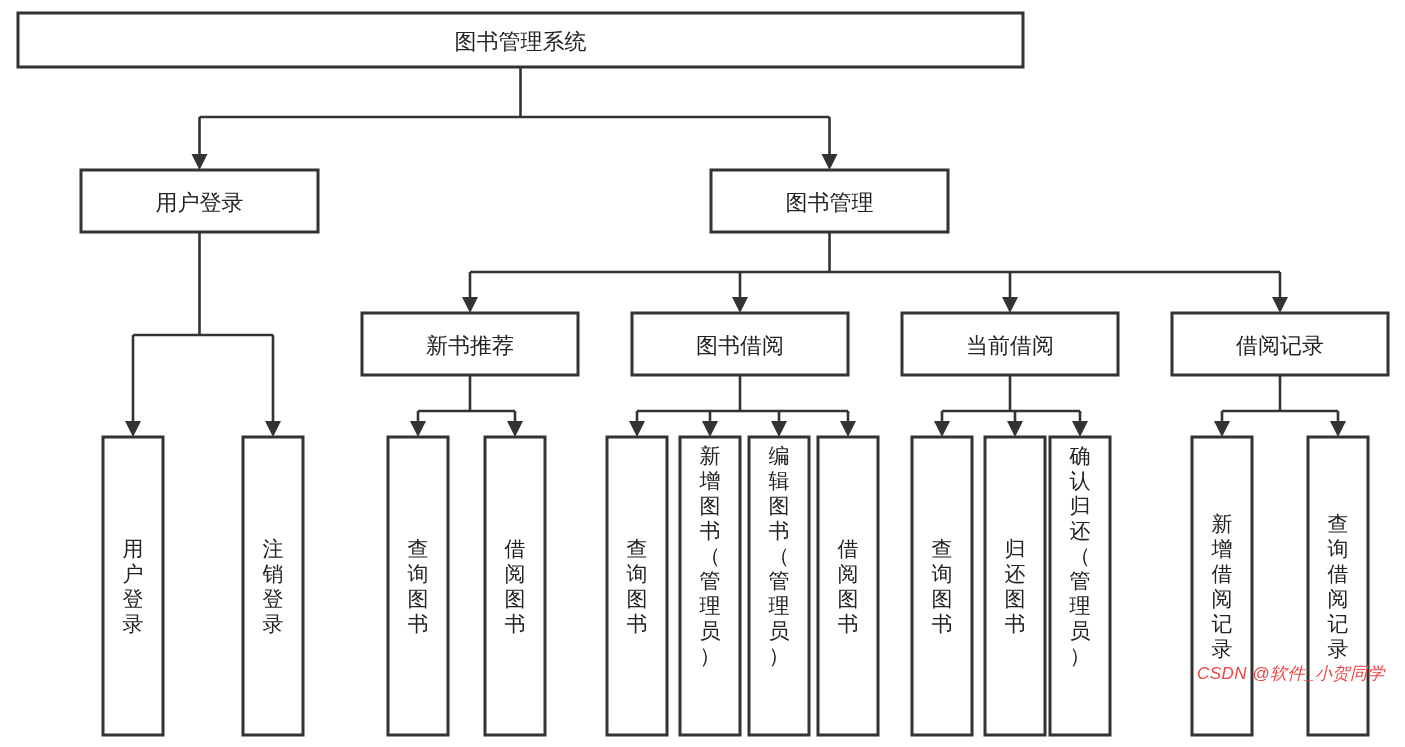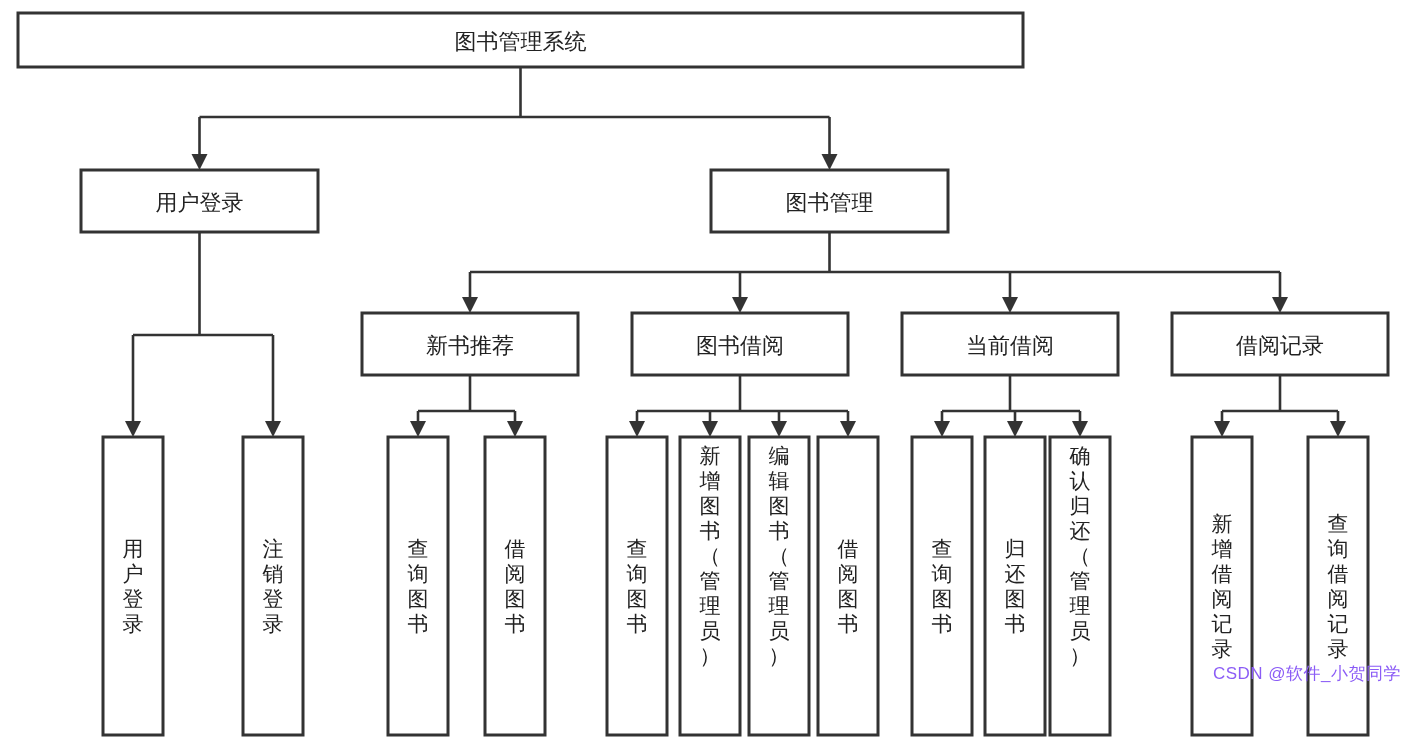--- a/index.html
+++ b/index.html
@@ -49,28 +49,29 @@
     dominant-baseline: central;
   }
   .node-label-v {
     font-family: "Liberation Sans", "DejaVu Sans", sans-serif;
     font-size: 21px;
     fill: #222222;
     text-anchor: middle;
   }
   .watermark {
     position: absolute;
-    right: 4px;
+    right: 20px;
     bottom: 4px;
     font-family: "Liberation Sans", "DejaVu Sans", sans-serif;
     font-size: 17px;
-    color: #8b5cf6;
+    color: #ef4444;
     letter-spacing: 0.5px;
     white-space: nowrap;
     user-select: none;
+    font-style: italic;
   }
 </style>
 </head>
 <body>
 
 <div id="diagram-root">
 
   <svg id="flow-svg" viewBox="0 0 1405 747" xmlns="http://www.w3.org/2000/svg">
     <g id="connectors-layer">
         <line x1="520.5" y1="67" x2="520.5" y2="117" class="connector"></line>

